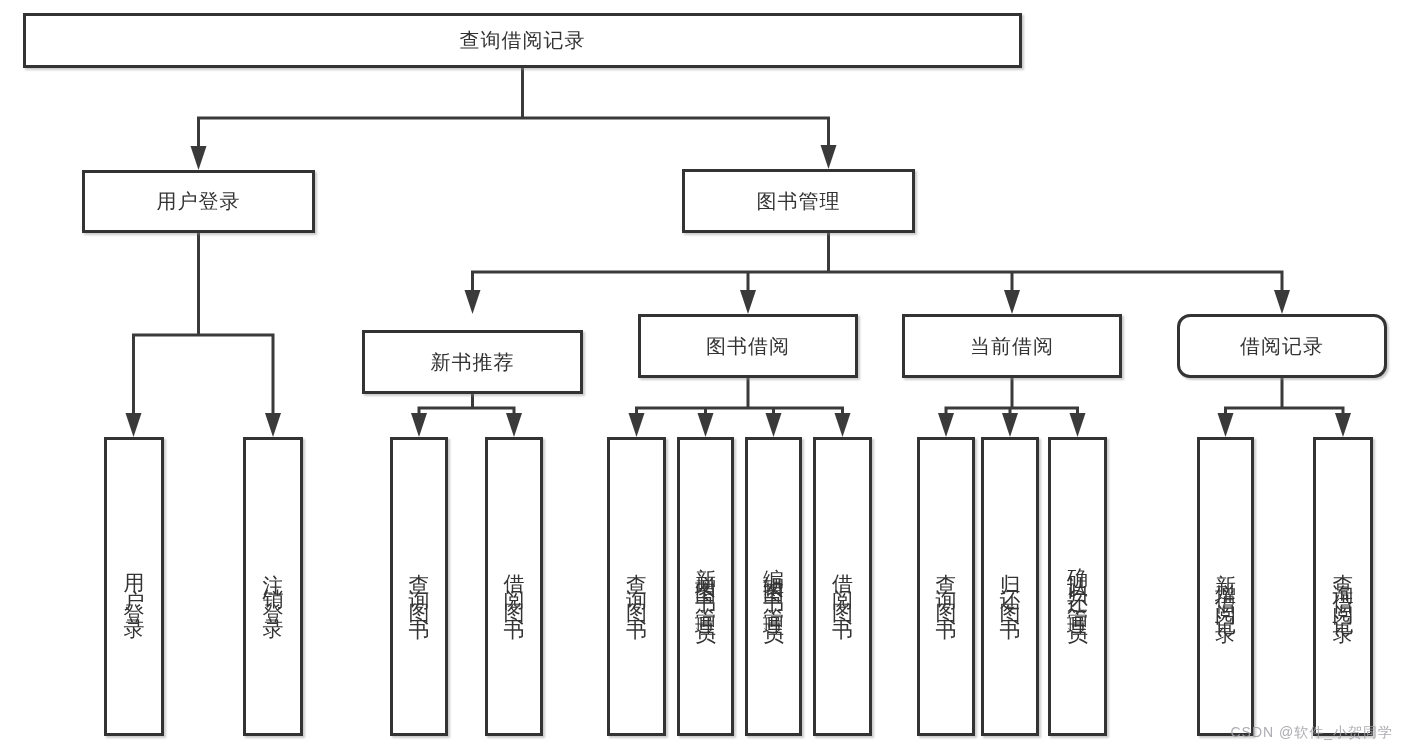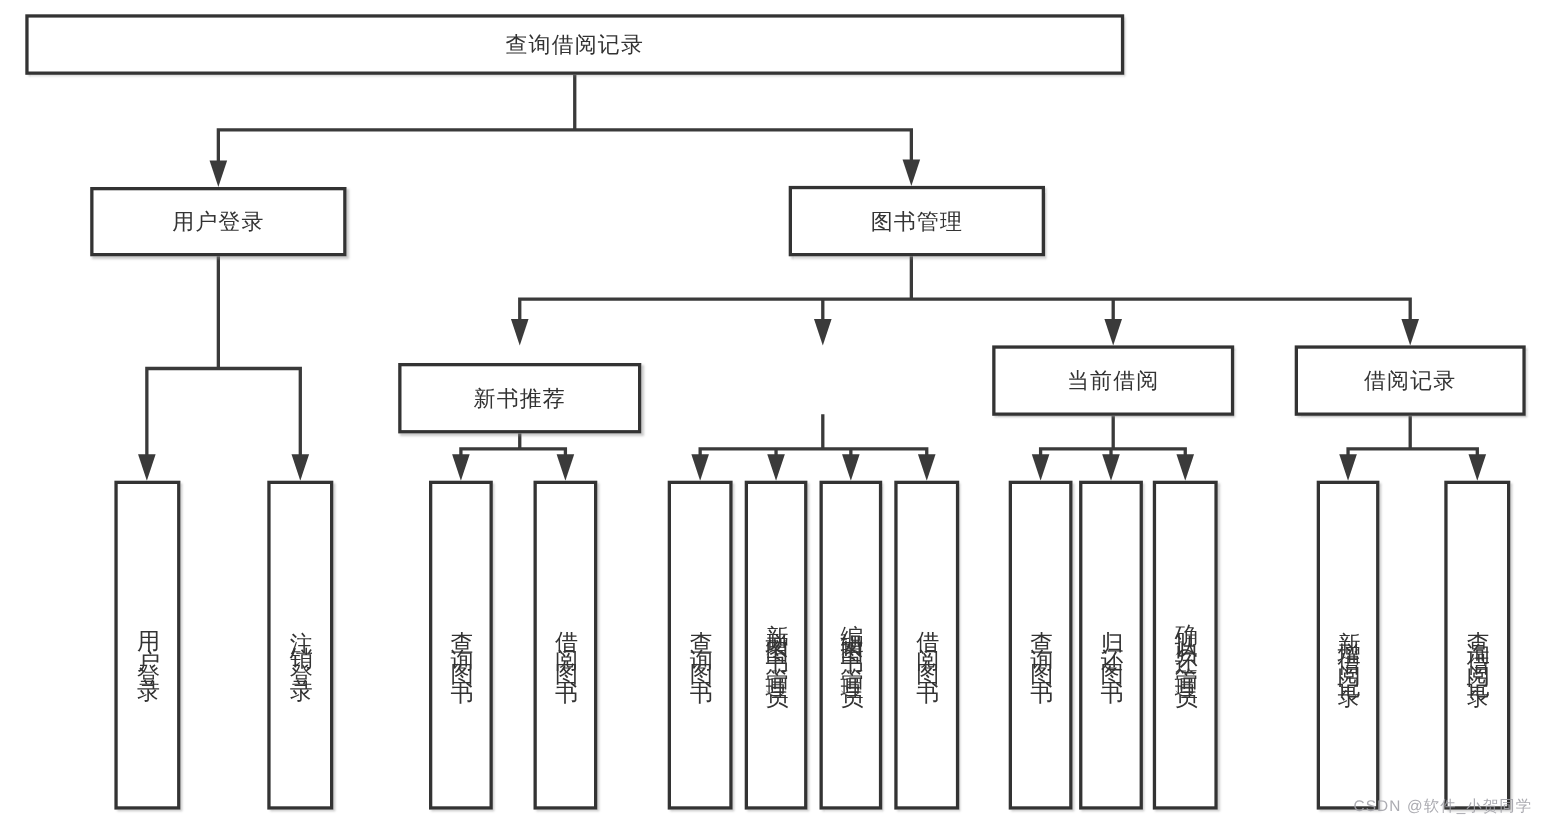--- a/index.html
+++ b/index.html
@@ -96,31 +96,34 @@
     </g>
   </svg>
 
   <div class="node h" style="left:23px; top:13px; width:999px; height:55px;">
     <span class="lbl">查询借阅记录</span>
   </div>
 
   <div class="node h" style="left:82px; top:170px; width:233px; height:63px;">
     <span class="lbl">用户登录</span>
   </div>
-  <div class="node h" style="left:717px; top:169px; width:233px; height:64px;">
+  <div class="node h" style="left:682px; top:169px; width:233px; height:64px;">
     <span class="lbl">图书管理</span>
   </div>
 
   <div class="node h" style="left:362px; top:314px; width:221px; height:64px;margin-top:16px;">
     <span class="lbl">新书推荐</span>
   </div>
+  <div class="node h" style="left:638px; top:314px; width:220px; height:64px;">
+    <span class="lbl">图书借阅</span>
+  </div>
   <div class="node h" style="left:902px; top:314px; width:220px; height:64px;text-align:right;">
     <span class="lbl">当前借阅</span>
   </div>
-  <div class="node h" style="left:1177px; top:314px; width:210px; height:64px;">
+  <div class="node h" style="left:1177px; top:314px; width:210px; height:64px;border-radius:13px;">
     <span class="lbl">借阅记录</span>
   </div>
 
   <div class="node v len4" style="left:104px; top:437px; width:60px; height:299px;">
     <span class="lbl">用户登录</span>
   </div>
   <div class="node v len4" style="left:243px; top:437px; width:60px; height:299px;">
     <span class="lbl">注销登录</span>
   </div>
   <div class="node v len4" style="left:390px; top:437px; width:58px; height:299px;">

